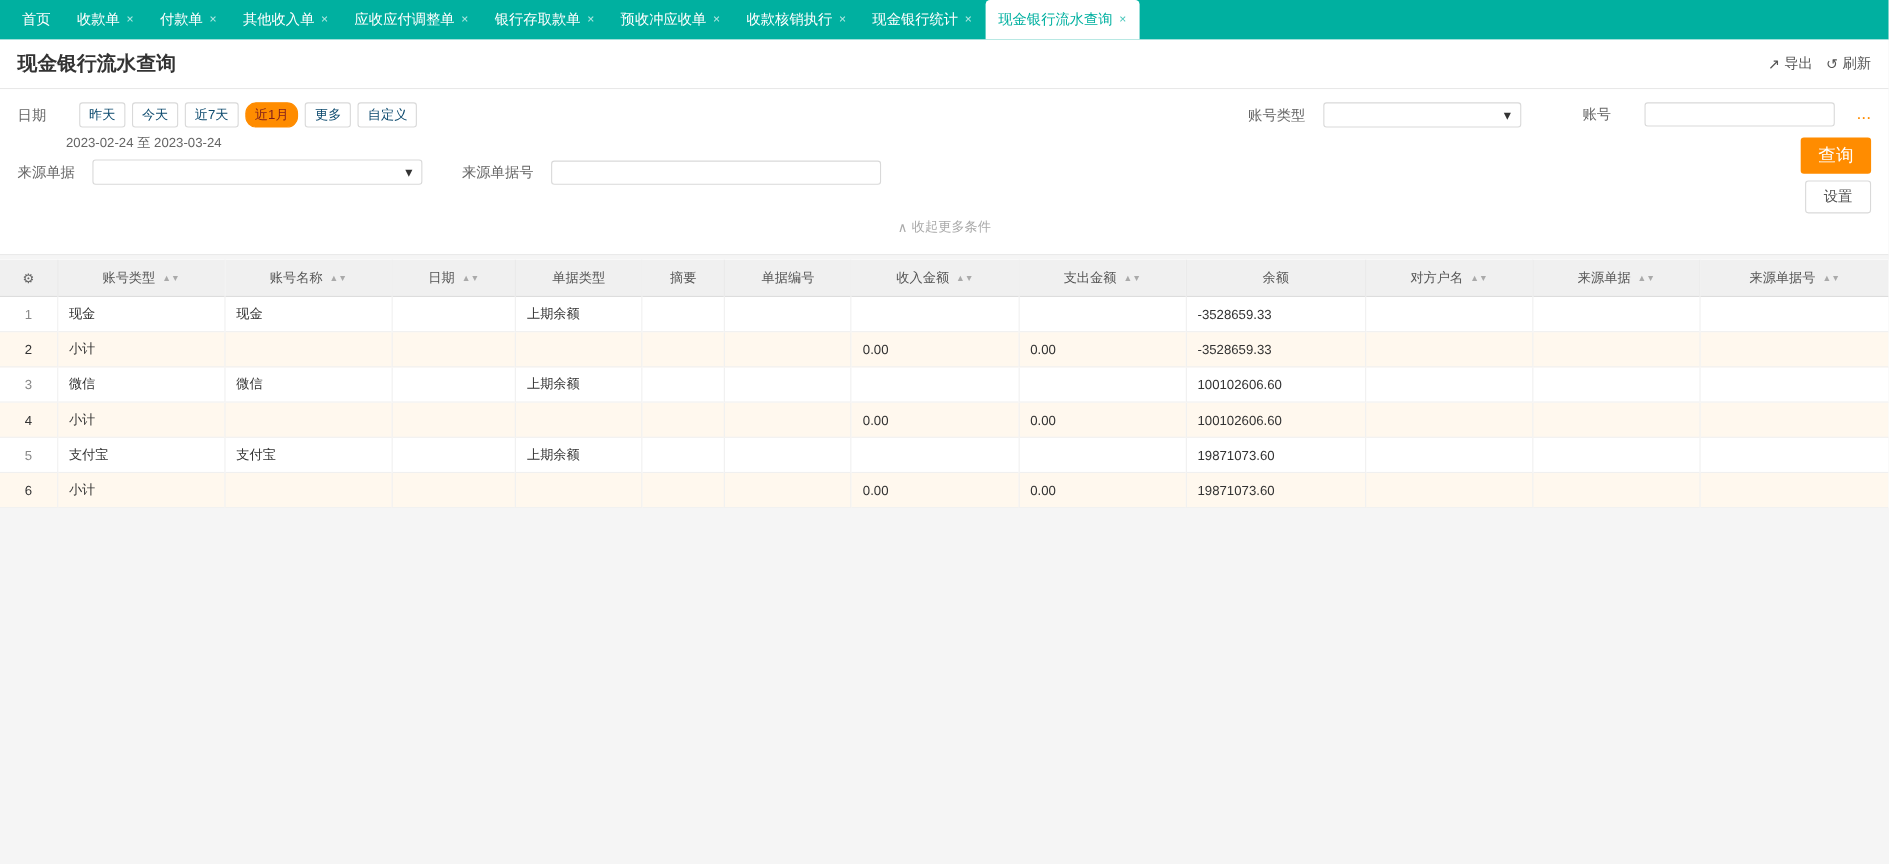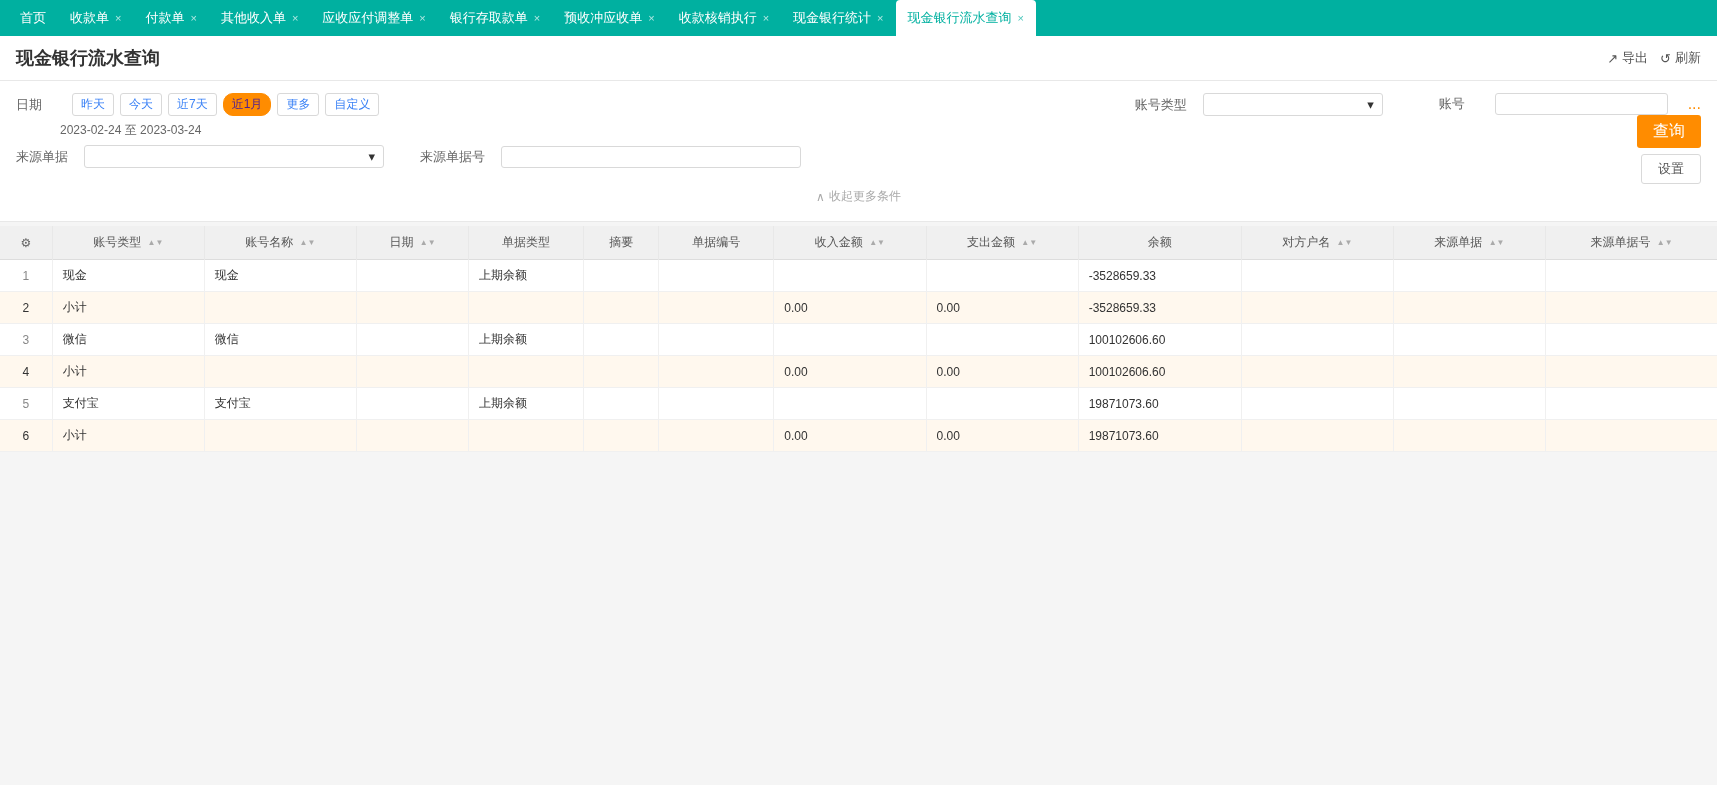--- a/index.html
+++ b/index.html
@@ -97,25 +97,25 @@
       align-items: center;
       gap: 6px;
     }
     .date-btn {
       padding: 2px 8px;
       border: 1px solid #d9d9d9;
       border-radius: 3px;
       cursor: pointer;
       background: #fff;
       font-size: 12px;
-      color: #3b82f6;
+      color: #0c4a6e;
     }
     .date-btn.active {
       background: #ff8c00;
-      color: #4c1d95;
+      color: #7f1d1d;
       border-color: #ff8c00;
       border-radius: 10px;
     }
     .date-range-text {
       font-size: 12px;
       color: #666;
       margin-left: 4px;
     }
     .filter-select {
       display: flex;
@@ -321,21 +321,21 @@
     <div style="display:flex; flex-direction:column; gap:10px; min-width:280px;">
       <div class="filter-row" style="margin-bottom:0;">
         <span class="filter-label">账号类型</span>
         <div class="filter-select" style="min-width:180px;">
           <span class="placeholder"></span>
           <span>▾</span>
         </div>
       </div>
     </div>
 
-    <div style="display:flex; flex-direction:column; gap:0; min-width:200px;">
+    <div style="display:flex; flex-direction:column; gap:10px; min-width:200px;">
       <div class="filter-row" style="margin-bottom:0; align-items:center;">
         <span class="filter-label">账号</span>
         <input class="filter-input" style="min-width: 120px;">
         <span class="account-dots">...</span>
       </div>
       <div style="display:flex; flex-direction:column; gap:6px; align-items:flex-end;">
         <button class="btn-query">查询</button>
         <button class="btn-settings">设置</button>
       </div>
     </div>

